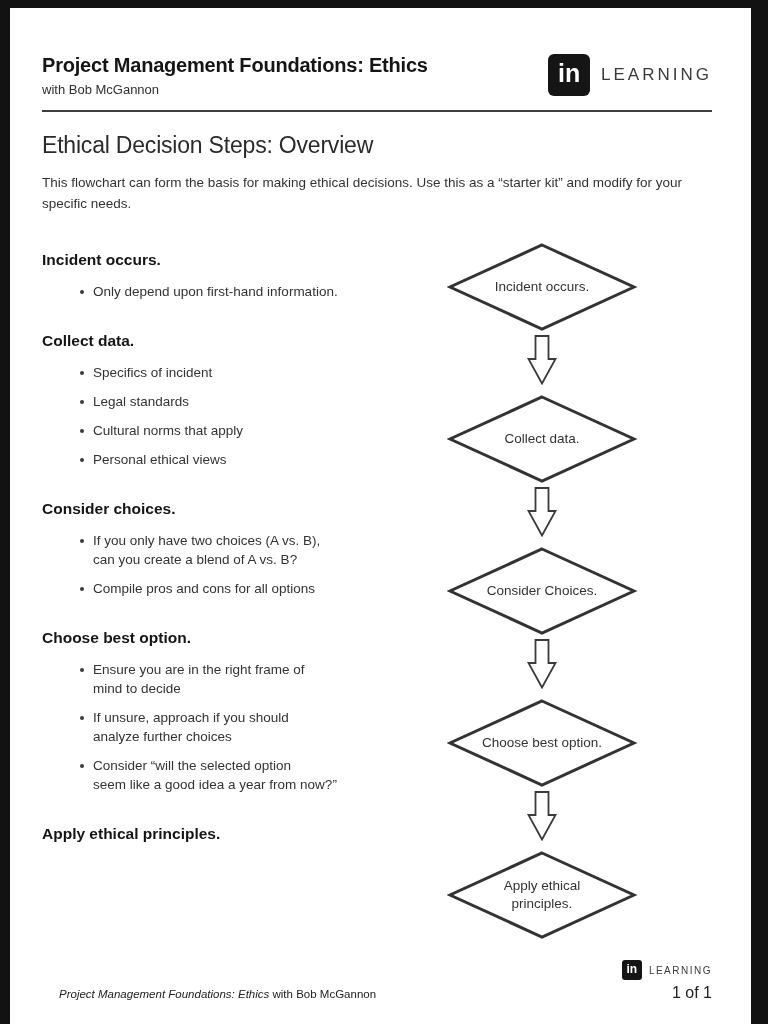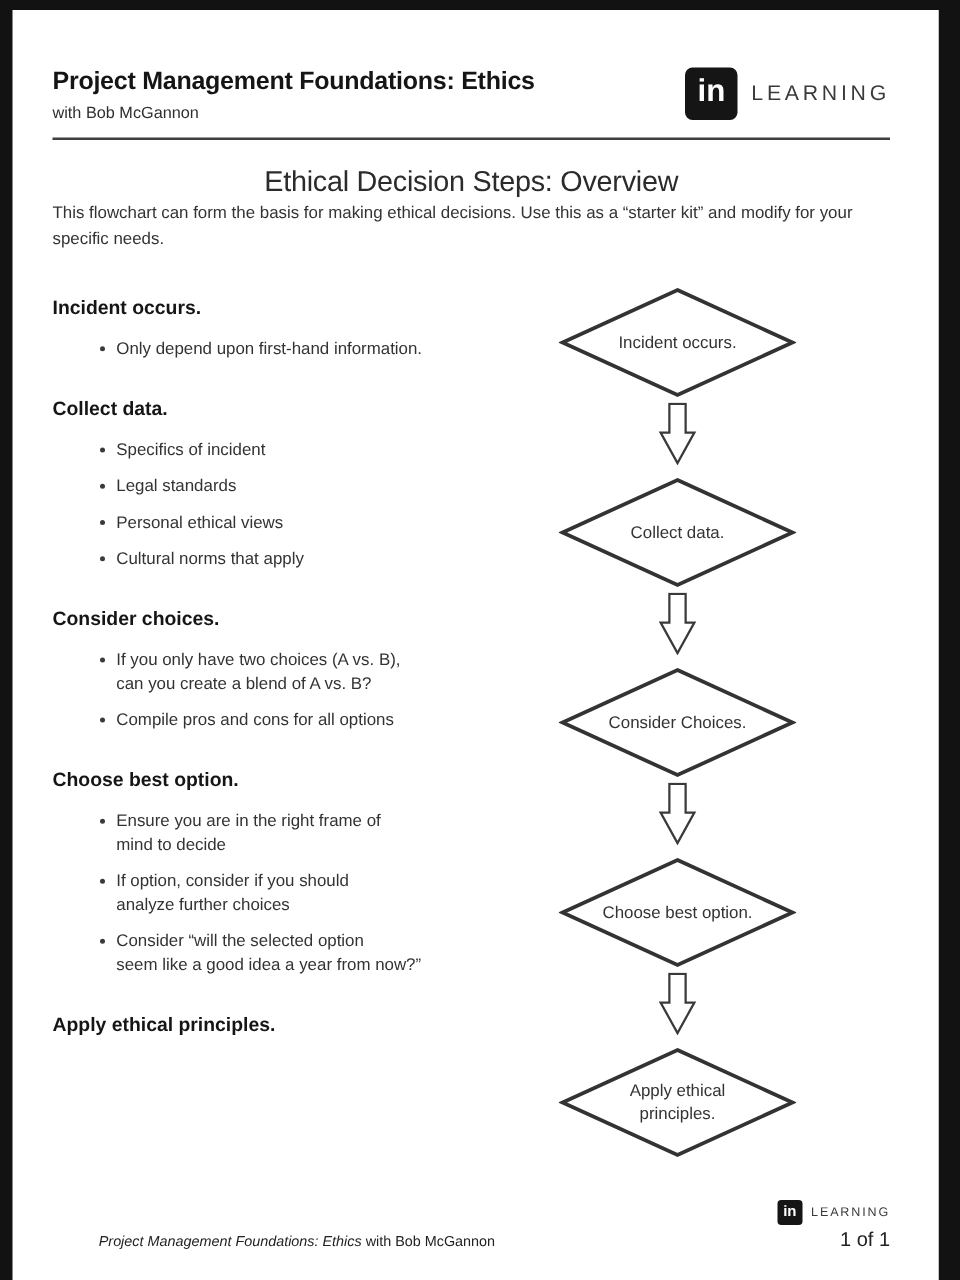--- a/index.html
+++ b/index.html
@@ -24,22 +24,22 @@
   .brand { display: flex; align-items: center; gap: 11px; margin-top: 0px; }
   .li-logo {
     width: 42px; height: 42px; background: #151515; border-radius: 6px;
     display: flex; align-items: center; justify-content: center;
     color: #ffffff; font-weight: 700; font-size: 25px; line-height: 1;
     padding-bottom: 4px;
   }
   .brand-name { font-size: 17px; letter-spacing: 3px; color: #3a3a3a; }
   .rule { border: none; border-top: 2px solid #3f3f3f; margin-top: 13px; }
   
-  .page-title { font-size: 23px; font-weight: 400; color: #2b2b2b; margin-top: 20px; letter-spacing: -0.2px; text-align: center; }
-  .intro { font-size: 13.5px; line-height: 21px; white-space: pre-line; color: #333; }
+  .page-title { font-size: 23px; font-weight: 400; color: #2b2b2b; margin-top: 20px; letter-spacing: -0.2px; }
+  .intro { font-size: 13.5px; line-height: 21px; margin-top: 13px; white-space: pre-line; color: #333; }
   
   .columns { display: flex; margin-top: 37px; }
   .sections-col { width: 400px; }
   .flow-col { width: 200px; margin-top: -8px; display: flex; flex-direction: column; align-items: center; }
   
   .doc-section { margin-bottom: 31px; }
   .section-heading { font-size: 15.5px; font-weight: 700; color: #151515; margin-bottom: 13px; }
   .bullet-list { list-style: none; padding-left: 38px; }
   .bullet-list li { display: flex; margin-bottom: 10px; }
   .dot {
@@ -55,21 +55,21 @@
     display: flex; align-items: center; justify-content: center;
     text-align: center; font-size: 13.5px; color: #333;
     white-space: pre-line; line-height: 18px;
   }
   .flow-arrow { margin: 4px 0 10px 0; flex: 0 0 auto; }
   
   .doc-footer {
     position: absolute; left: 49px; right: 39px; bottom: 22px;
     display: flex; justify-content: space-between; align-items: flex-end;
   }
-  .footer-left { font-size: 11.5px; color: #222; padding-bottom: 2px; margin-left: 20px; }
+  .footer-left { font-size: 11.5px; color: #222; padding-bottom: 2px; }
   .footer-right { display: flex; flex-direction: column; align-items: flex-end; gap: 4px; }
   .footer-brand { display: flex; align-items: center; gap: 7px; }
   .li-logo-small {
     width: 20px; height: 20px; background: #151515; border-radius: 3px;
     display: flex; align-items: center; justify-content: center;
     color: #fff; font-weight: 700; font-size: 12px; line-height: 1; padding-bottom: 2px;
   }
   .footer-brand-name { font-size: 10px; letter-spacing: 1.5px; color: #3a3a3a; }
   .page-number { font-size: 16px; color: #222; }
 </style>
@@ -115,26 +115,26 @@
     <span class="bullet-text">Specifics of incident</span>
   </li>
 
   <li>
     <span class="dot"></span>
     <span class="bullet-text">Legal standards</span>
   </li>
 
   <li>
     <span class="dot"></span>
+    <span class="bullet-text">Cultural norms that apply</span>
+  </li>
+
+  <li>
+    <span class="dot"></span>
     <span class="bullet-text">Personal ethical views</span>
-  </li>
-
-  <li>
-    <span class="dot"></span>
-    <span class="bullet-text">Cultural norms that apply</span>
   </li>
 </ul>
   </section>
 
   <section class="doc-section">
     <h3 class="section-heading">Consider choices.</h3>
     <ul class="bullet-list">
 
   <li>
     <span class="dot"></span>
@@ -153,21 +153,21 @@
     <h3 class="section-heading">Choose best option.</h3>
     <ul class="bullet-list">
   <li>
     <span class="dot"></span>
     <span class="bullet-text">Ensure you are in the right frame of
 mind to decide</span>
   </li>
 
   <li>
     <span class="dot"></span>
-    <span class="bullet-text">If option, consider if you should
+    <span class="bullet-text">If unsure, approach if you should
 analyze further choices</span>
   </li>
 
   <li>
     <span class="dot"></span>
     <span class="bullet-text">Consider “will the selected option
 seem like a good idea a year from now?”</span>
   </li>
 </ul>
   </section>

